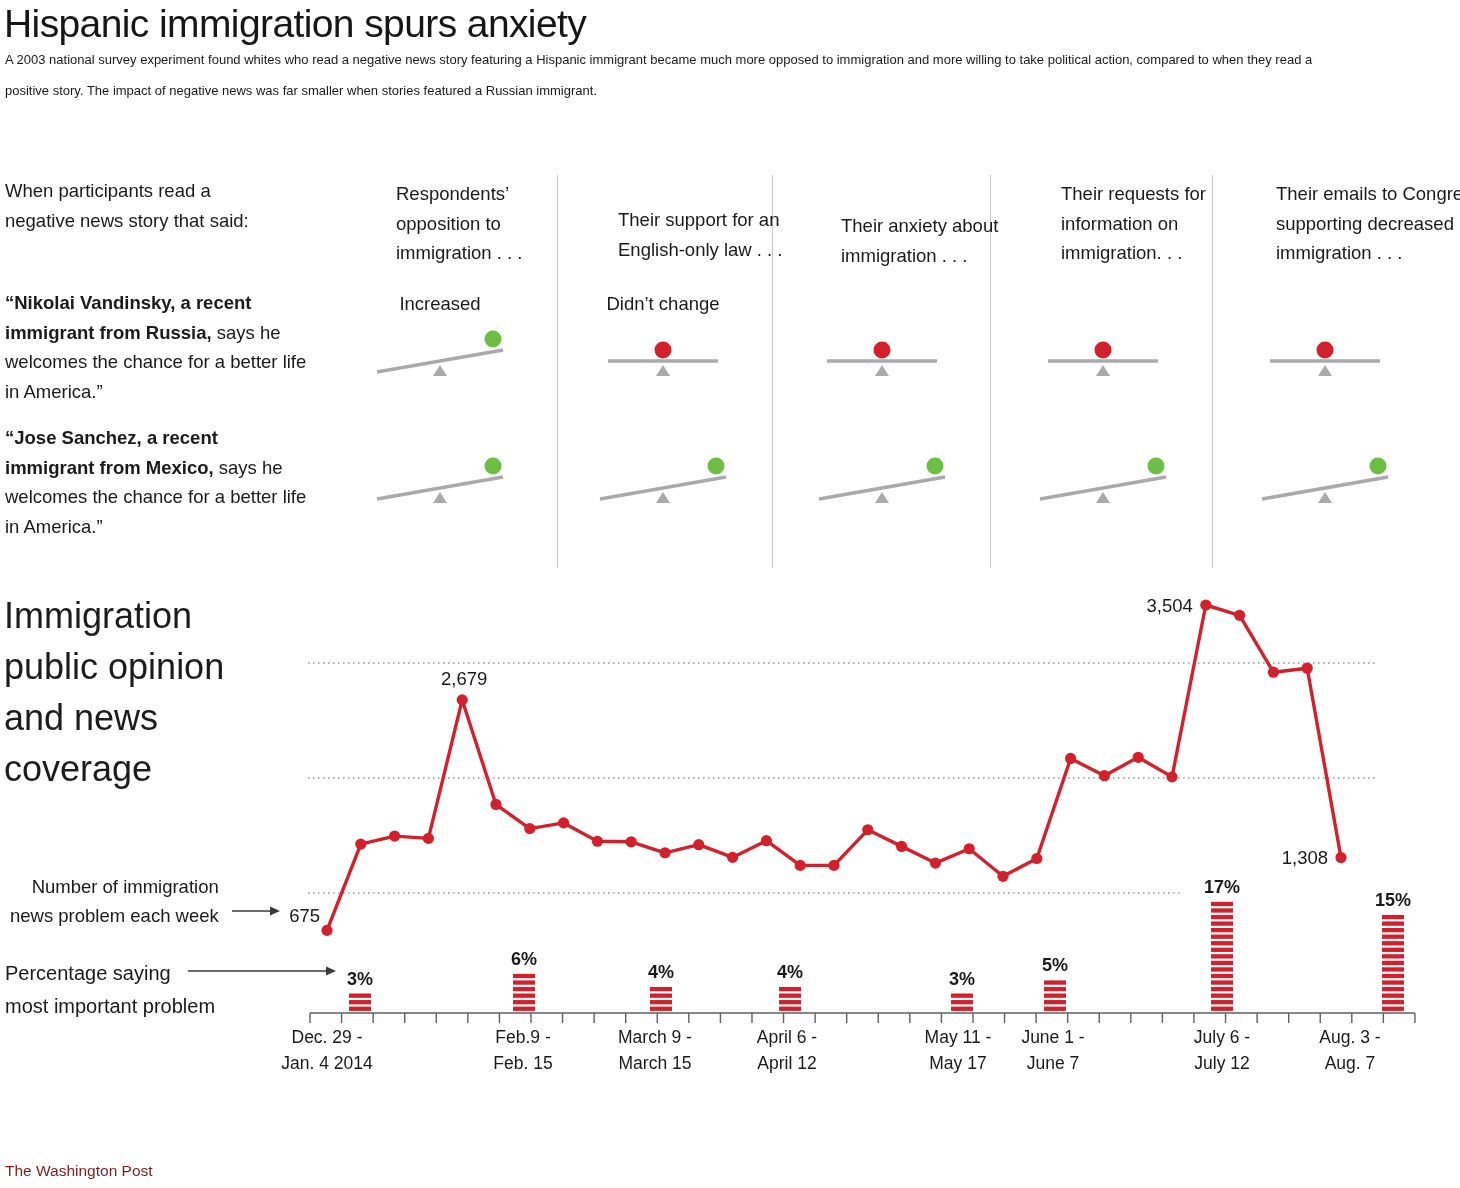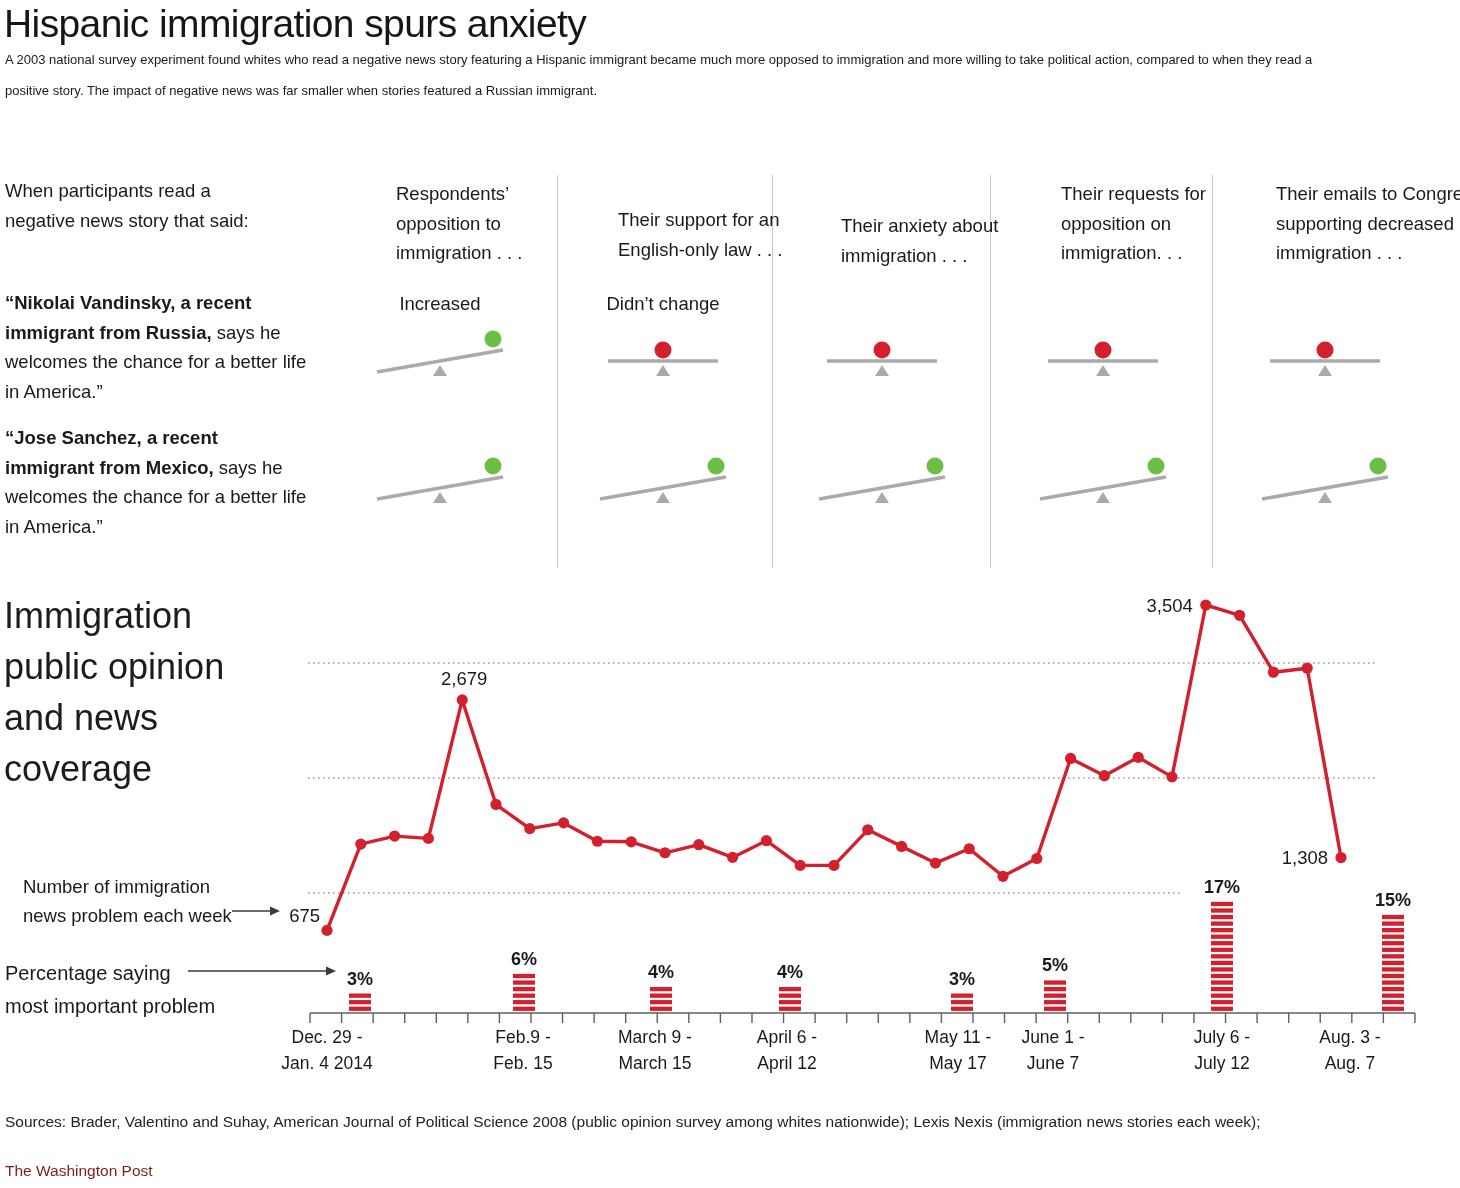--- a/index.html
+++ b/index.html
@@ -35,21 +35,21 @@
   <div class="abs leadin">When participants read a negative news story that said:</div>
 
   <div class="abs divider" style="left:557px;"></div>
   <div class="abs divider" style="left:772px;"></div>
   <div class="abs divider" style="left:990px;"></div>
   <div class="abs divider" style="left:1212px;"></div>
 
   <div class="abs colhead" style="left:348px;top:179px;width:170px;">Respondents’ opposition to immigration . . .</div>
   <div class="abs colhead" style="left:570px;top:205px;width:200px;">Their support for an English-only law . . .</div>
   <div class="abs colhead" style="left:793px;top:211px;width:190px;">Their anxiety about immigration . . .</div>
-  <div class="abs colhead" style="left:1013px;top:179px;width:180px;">Their requests for opposition on immigration. . .</div>
+  <div class="abs colhead" style="left:1013px;top:179px;width:180px;">Their requests for information on immigration. . .</div>
   <div class="abs colhead" style="left:1228px;top:179px;width:215px;">Their emails to Congress supporting decreased immigration . . .</div>
 
   <div class="abs quote" style="top:288px;">
     <b>“Nikolai Vandinsky, a recent immigrant from Russia,</b><span> says he welcomes the chance for a better life in America.”</span>
   </div>
   <div class="abs quote" style="top:423px;">
     <b>“Jose Sanchez, a recent immigrant from Mexico,</b><span> says he welcomes the chance for a better life in America.”</span>
   </div>
 
   <div class="abs cell" style="left:360px;top:292px;"><div class="cell-label">Increased</div><svg width="150" height="64" viewBox="0 0 150 64">
@@ -101,21 +101,21 @@
   <div class="abs cell" style="left:1245px;top:419px;"><div class="cell-label"></div><svg width="150" height="64" viewBox="0 0 150 64">
         <line x1="12" y1="53" x2="138" y2="31" stroke="#aaaaaa" stroke-width="3.6"></line>
         <polygon points="75,46 68,57 82,57" fill="#aaaaaa"></polygon>
         <circle cx="128" cy="20" r="8.5" fill="#6cbe45"></circle>
       </svg></div>
 </div>
 
 <div>
   <div class="abs chart-title">Immigration public opinion and news coverage</div>
 
-  <div class="abs annot" style="left:23px;top:872px;">
+  <div class="abs annot" style="left:10px;top:872px;text-align:right;">
     <div>Number of immigration</div>
     <div>news problem each week</div>
   </div>
   <div class="abs annot2" style="left:5px;top:957px;">
     <div>Percentage saying</div>
     <div>most important problem</div>
   </div>
 
   <svg id="chart" class="abs" width="1460" height="520" viewBox="0 580 1460 520">
       <line x1="308" y1="893" x2="1180" y2="893" stroke="#9b9b9b" stroke-width="1.3" stroke-dasharray="1.6 3.4"></line>
@@ -276,15 +276,14 @@
       <text x="1192.8" y="611.54" text-anchor="end" class="ptlab">3,504</text>
       <text x="1328" y="864.08" text-anchor="end" class="ptlab">1,308</text>
       <line x1="232" y1="911" x2="272" y2="911" stroke="#3a3a3a" stroke-width="1.6"></line>
       <polygon points="280,911 270,906.5 270,915.5" fill="#3a3a3a"></polygon>
       <line x1="188" y1="971" x2="328" y2="971" stroke="#3a3a3a" stroke-width="1.6"></line>
       <polygon points="336,971 326,966.5 326,975.5" fill="#3a3a3a"></polygon>
     </svg>
 </div>
 
 <div class="abs sources">
-  <div>Sources: Brader, Valentino and Suhay, American Journal of Political Science 2008 (public opinion survey among whites nationwide); Lexis Nexis (immigration news stories each week);</div>
 </div>
 <div class="abs credit">The Washington Post</div>
 
 </body></html>

